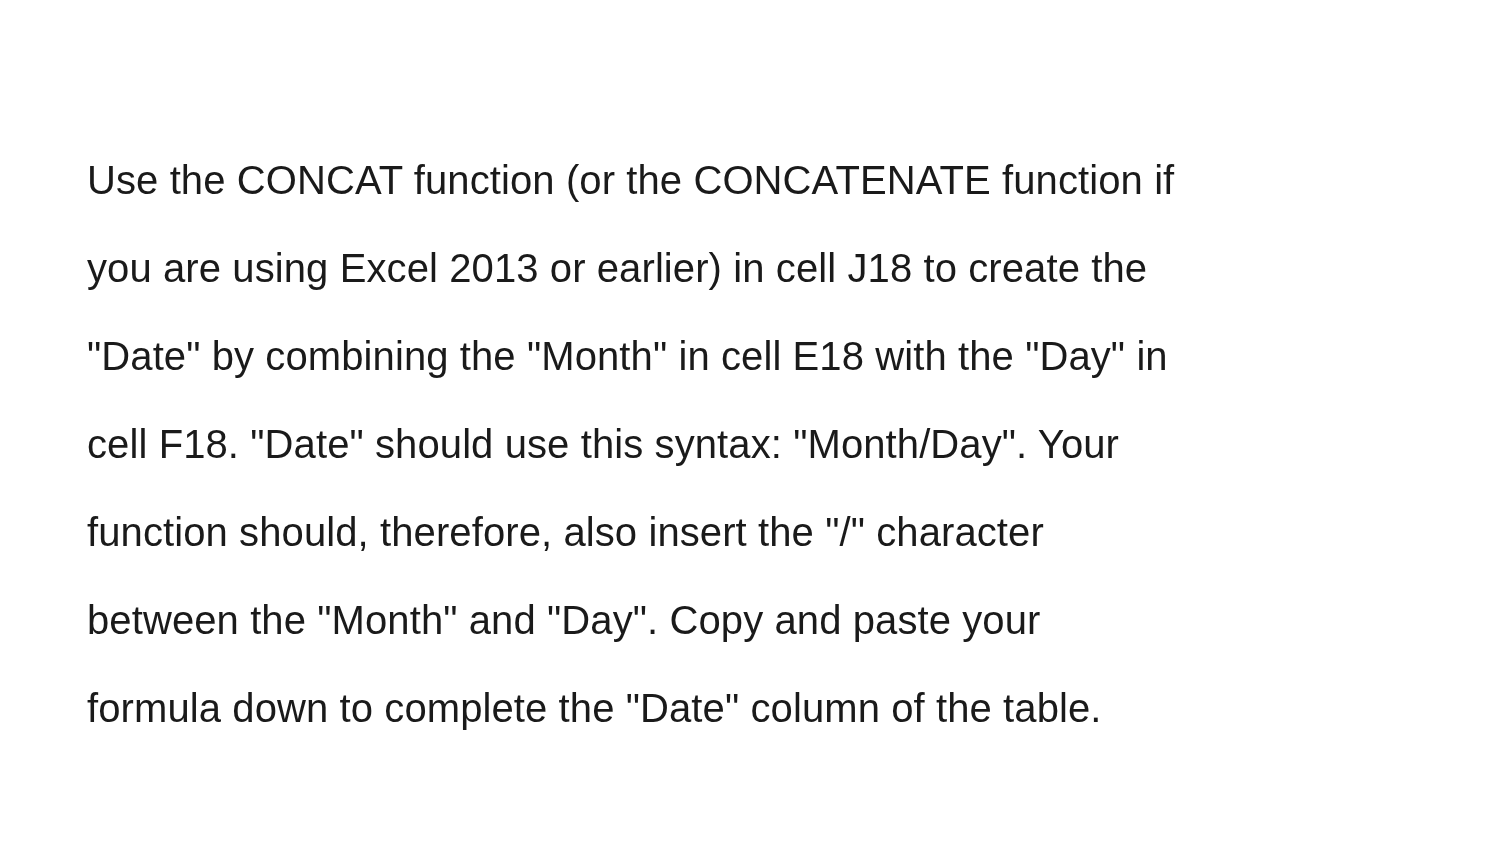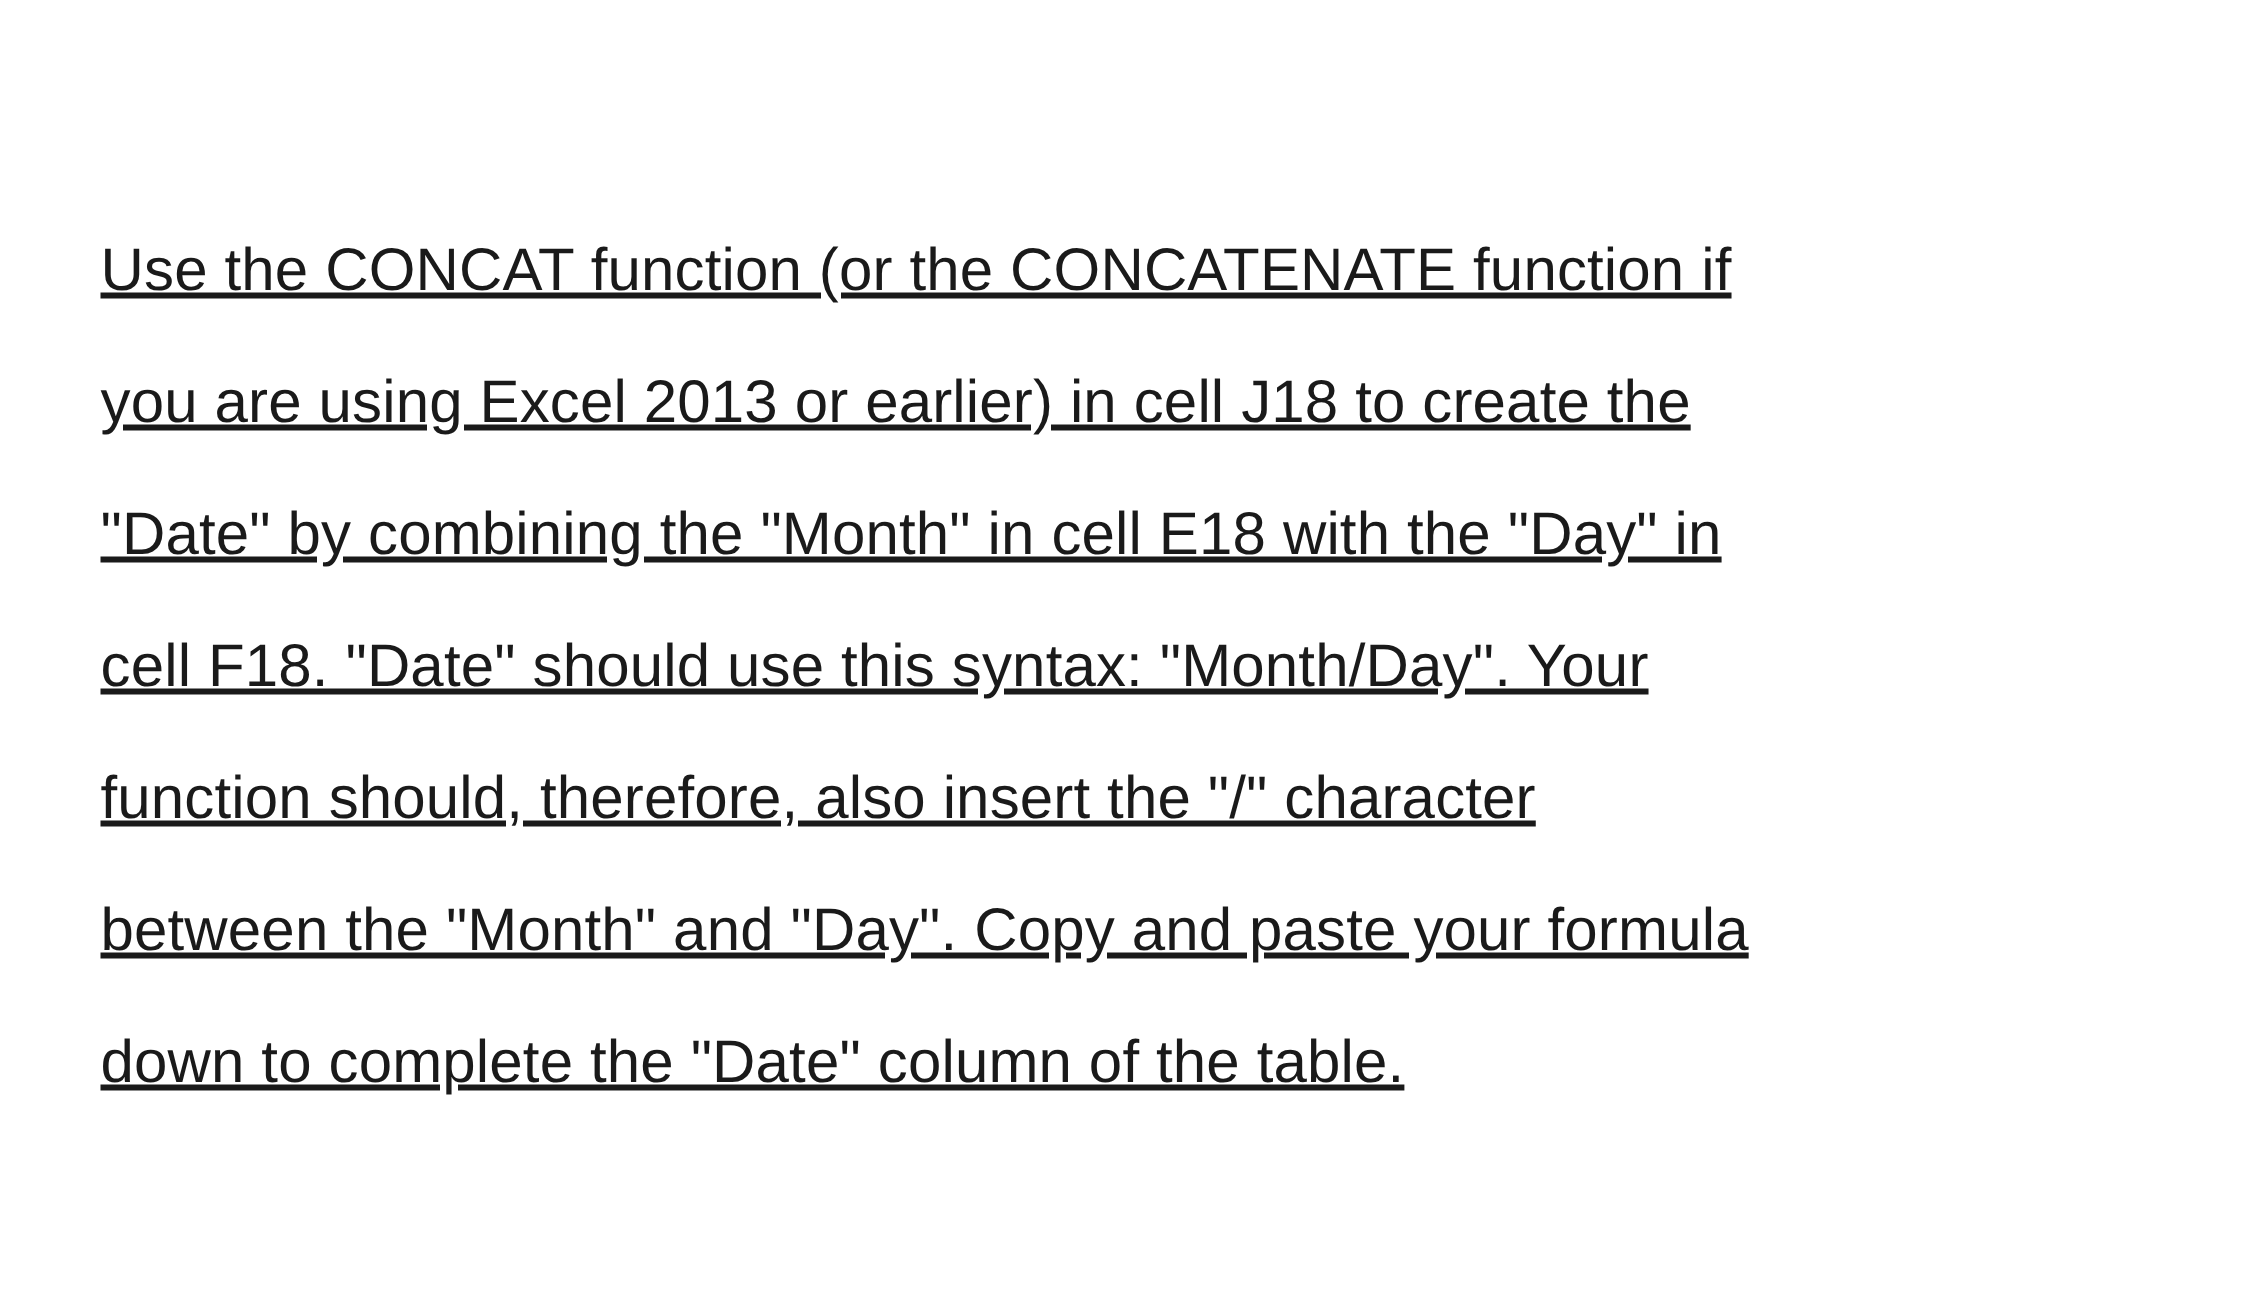--- a/index.html
+++ b/index.html
@@ -9,22 +9,21 @@
     height: 864px;
     background: #ffffff;
     font-family: -apple-system, BlinkMacSystemFont, "Segoe UI", Helvetica, Arial, sans-serif;
     color: #1a1a1a;
     overflow: hidden;
   }
   .page {
     box-sizing: border-box;
     width: 1248px;
     height: 864px;
-    padding: 96px 72px 60px 67px;
-    text-decoration: underline;
+    padding: 96px 72px 60px 87px;
   }
   .body-text {
     font-size: 40px;
     font-weight: 400;
     line-height: 2.2;
     letter-spacing: 0.1px;
   }
 </style>
 </head>
 <body>

